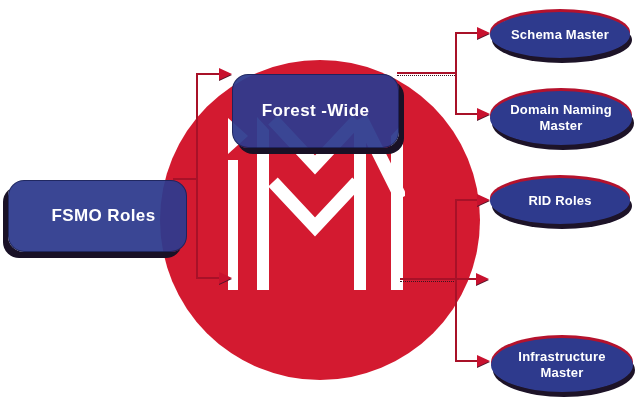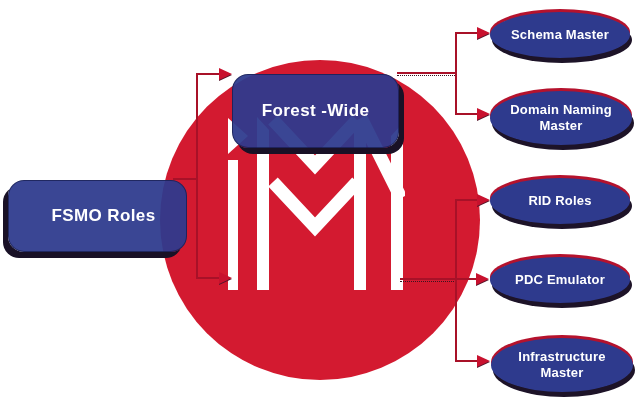--- a/index.html
+++ b/index.html
@@ -121,21 +121,18 @@
   </div>
 
   <div class="enode" style="left:490px;top:91px;width:142px;height:54px;">
     <span>Domain Naming Master</span>
   </div>
 
   <div class="enode" style="left:490px;top:178px;width:140px;height:46px;">
     <span>RID Roles</span>
   </div>
 
-  <div class="enode" style="left:490px;top:257px;width:140px;height:46px;">
-    <span>PDC Emulator</span>
-  </div>
 
   <div class="enode" style="left:491px;top:338px;width:142px;height:54px;">
     <span>Infrastructure Master</span>
   </div>
 
 </div>
 
 </body></html>

